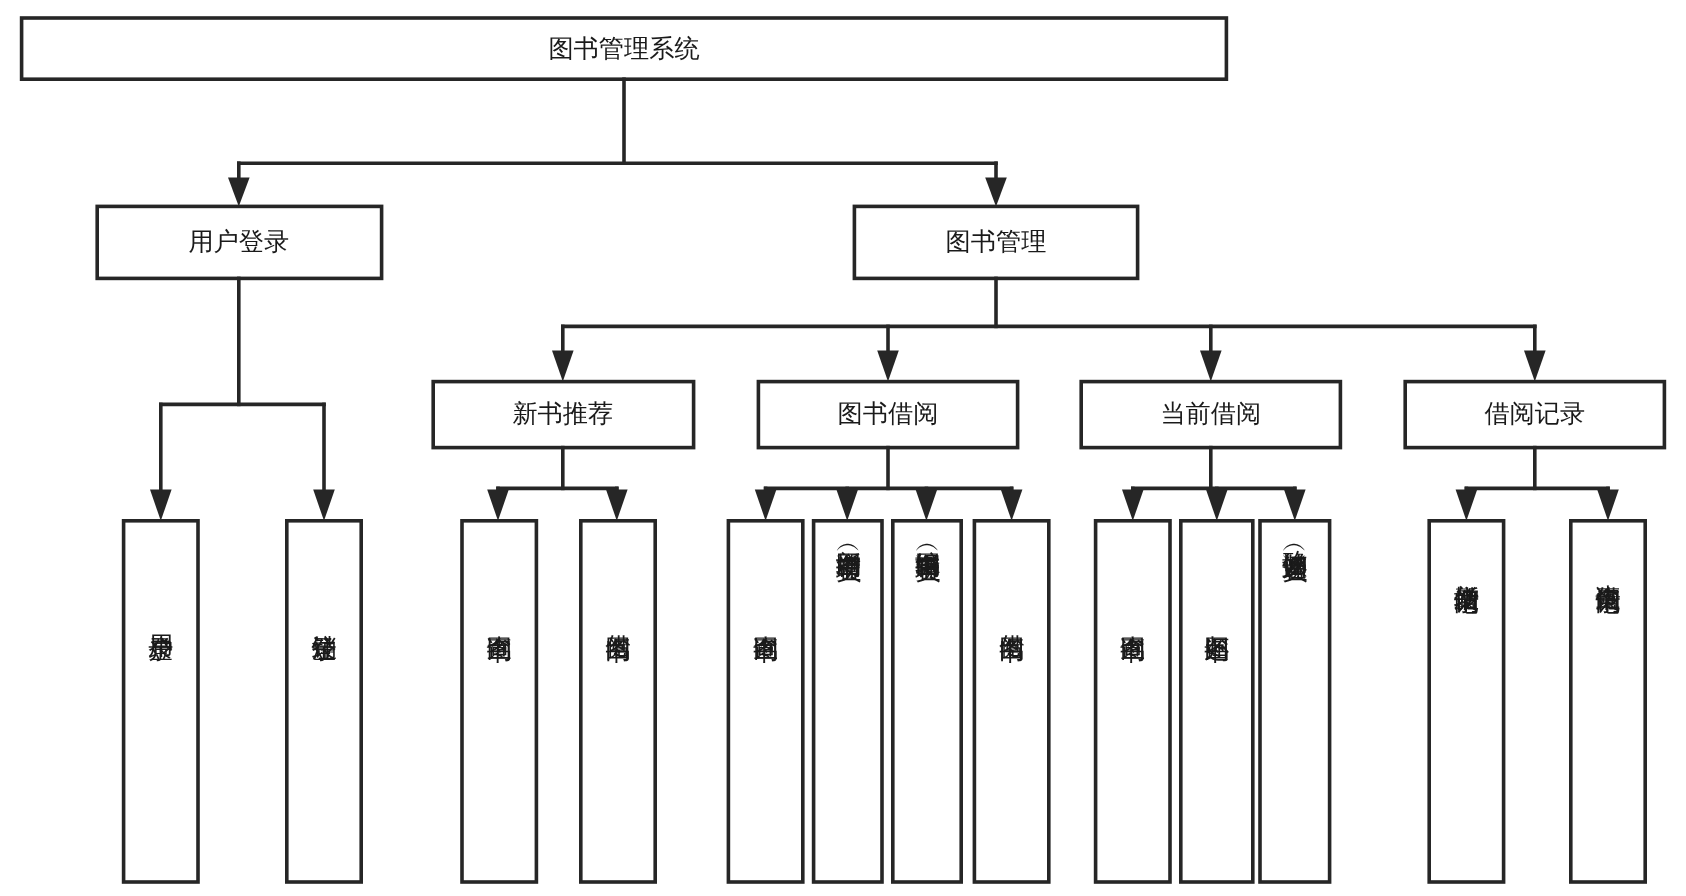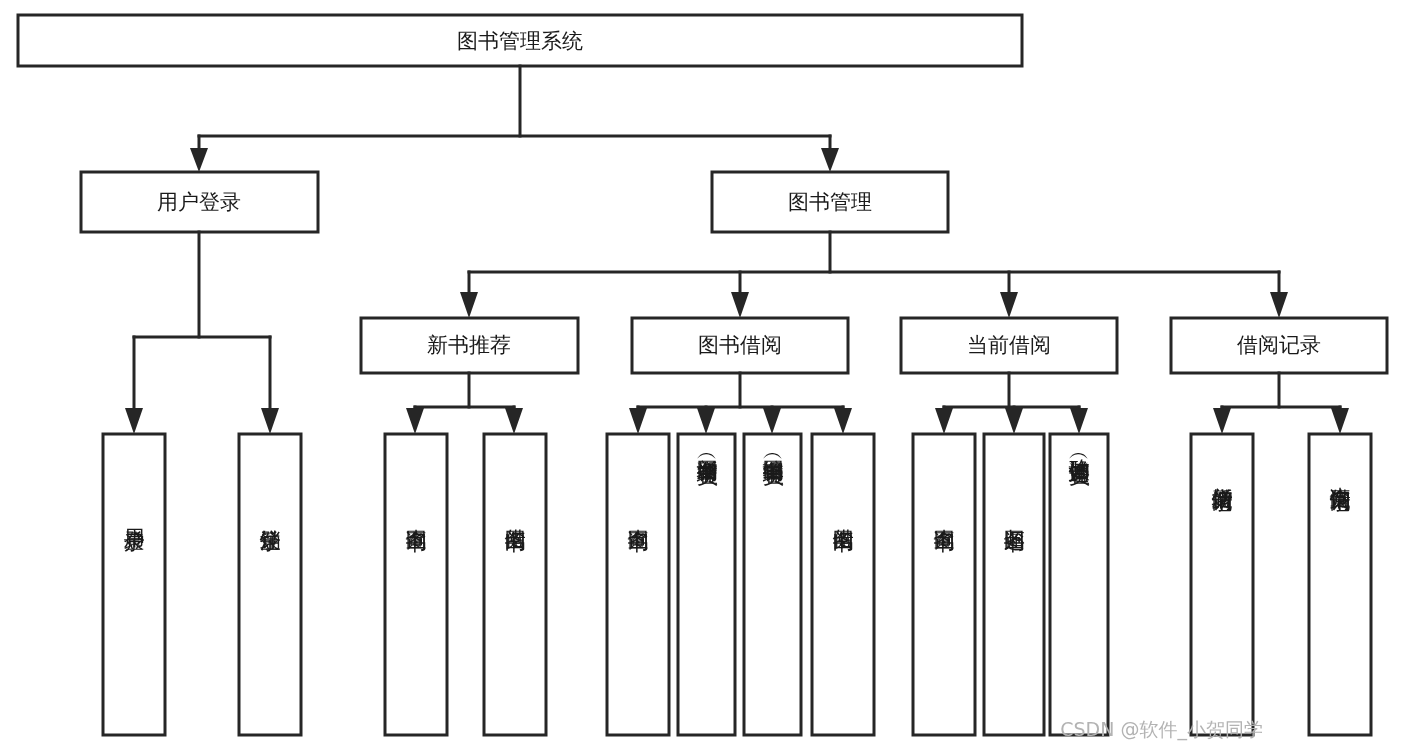--- a/index.html
+++ b/index.html
@@ -220,15 +220,14 @@
   <div class="leaf-label" style="left:773px; top:442px;">编辑图书（管理员）</div>
   <div class="leaf-label" style="left:843px; top:512px;">借阅图书</div>
 
   <div class="leaf-label" style="left:944px; top:512px;">查询图书</div>
   <div class="leaf-label" style="left:1014px; top:512px;">归还图书</div>
   <div class="leaf-label" style="left:1079px; top:442px;">确认归还（管理员）</div>
 
   <div class="leaf-label" style="left:1222px; top:470px;">新增借阅记录</div>
   <div class="leaf-label" style="left:1340px; top:470px;">查询借阅记录</div>
 
-  <div class="watermark">CSDN @软件_小贺同学</div>
 
 </div>
 
 </body></html>

